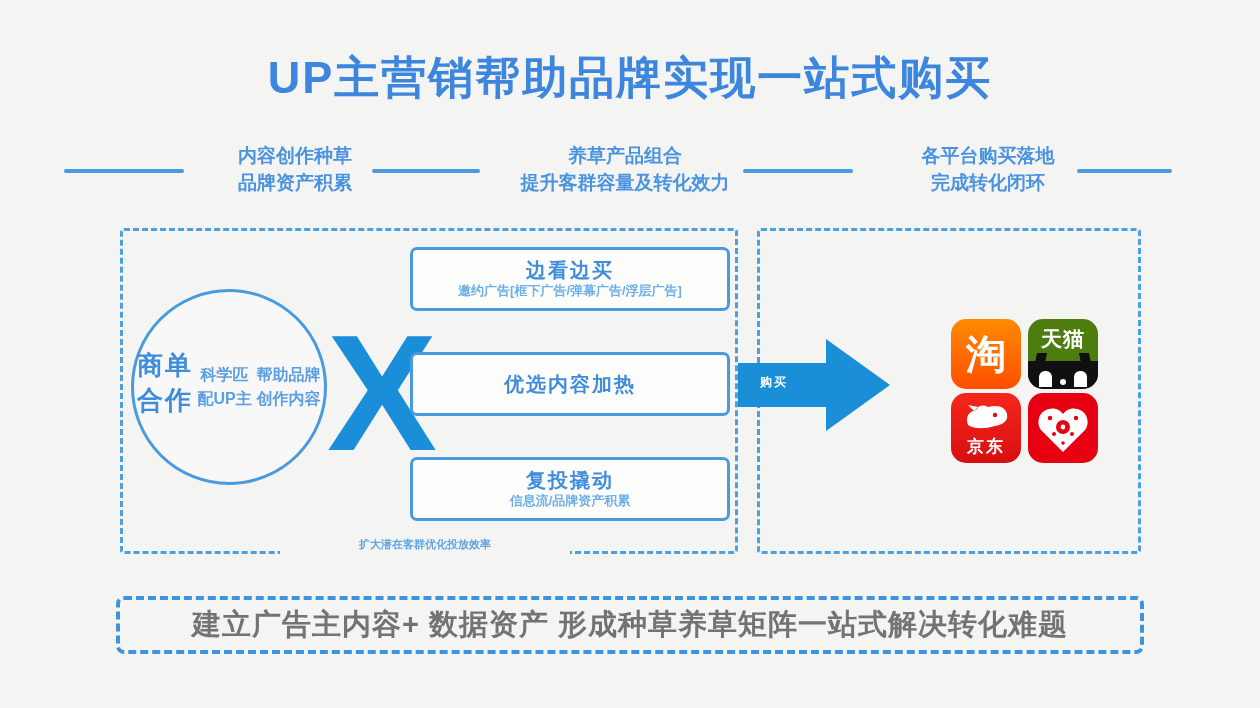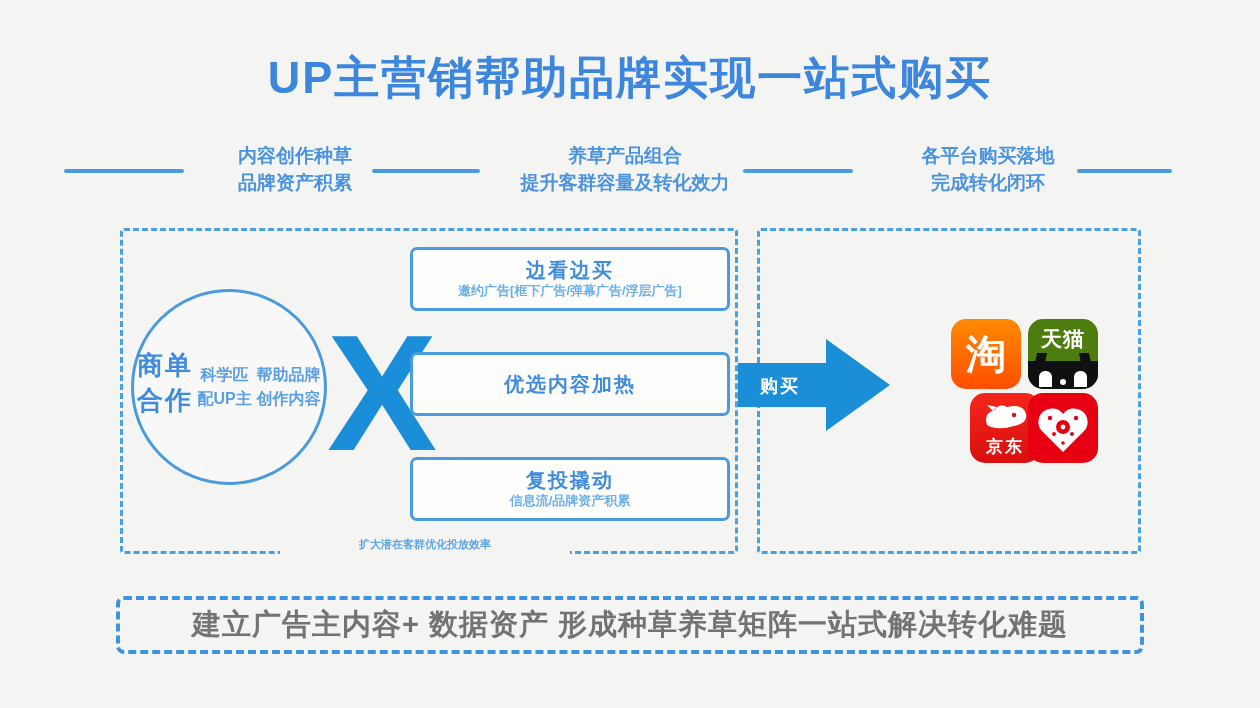--- a/index.html
+++ b/index.html
@@ -53,28 +53,28 @@
   .step-sub{font-size:13px;font-weight:bold;color:#6db0e8;line-height:18px;white-space:nowrap;}
   
   .caption{
     position:absolute;left:280px;top:535px;width:290px;text-align:center;
     font-size:11px;font-weight:bold;color:#61a5e3;background:#f4f4f3;padding:2px 0;z-index:3;
   }
   
   .arrow-wrap{position:absolute;left:738px;top:337px;width:152px;height:96px;z-index:2;}
   .arrow-wrap svg{display:block;}
   .arrow-label{
-    position:absolute;left:22px;top:37px;color:#ffffff;font-size:18px;font-weight:bold;letter-spacing:2px;
+    position:absolute;left:22px;top:37px;color:#ffffff;font-size:12px;font-weight:bold;letter-spacing:2px;
   }
   
   .icons-grid{position:absolute;left:951px;top:319px;width:148px;height:148px;}
   .app-icon{position:absolute;width:70px;height:70px;border-radius:15px;overflow:hidden;}
   .pos-tl{left:0;top:0;}
   .pos-tr{left:77px;top:0;}
-  .pos-bl{left:0;top:74px;margin-left:19px;}
+  .pos-bl{left:0;top:74px;}
   .pos-br{left:77px;top:74px;}
   .taobao{background:linear-gradient(180deg,#ff8a00,#ff4e00);display:flex;align-items:center;justify-content:center;}
   .taobao span{color:#fff;font-size:40px;font-weight:bold;}
   .tmall{background:#4d7c0f;}
   .tmall .tm-text{position:absolute;left:0;top:6px;width:100%;text-align:center;color:#fff;font-size:21px;font-weight:bold;letter-spacing:1px;}
   .tm-band{position:absolute;left:0;bottom:0;width:100%;height:28px;background:#101010;}
   .tm-ear{position:absolute;bottom:26px;width:10px;height:10px;background:#101010;}
   .tm-ear.e1{left:8px;transform:skewX(-12deg);}
   .tm-ear.e2{right:8px;transform:skewX(12deg);}
   .tm-eye{position:absolute;bottom:2px;width:13px;height:16px;background:#fff;border-radius:6px 6px 0 0;}

